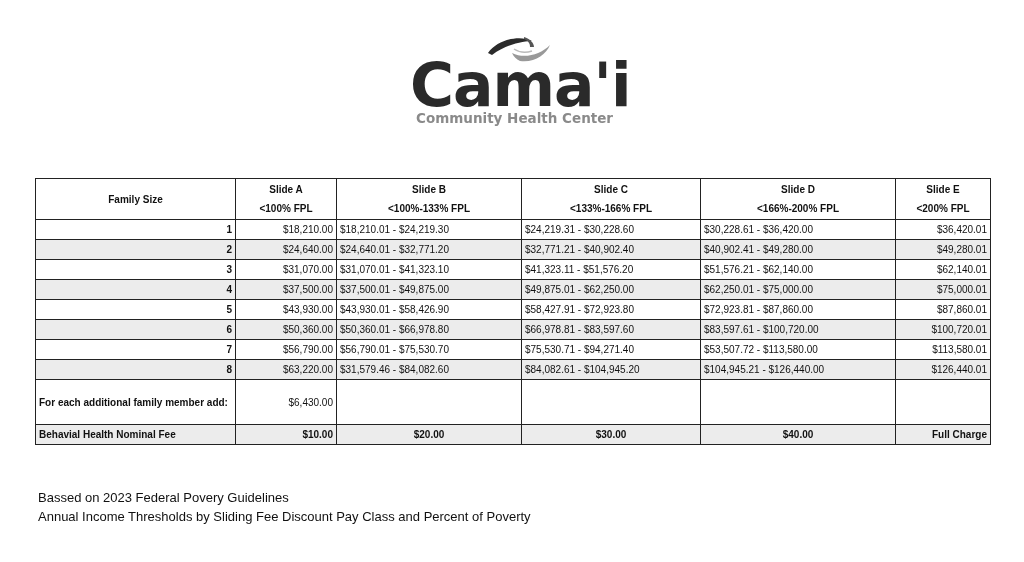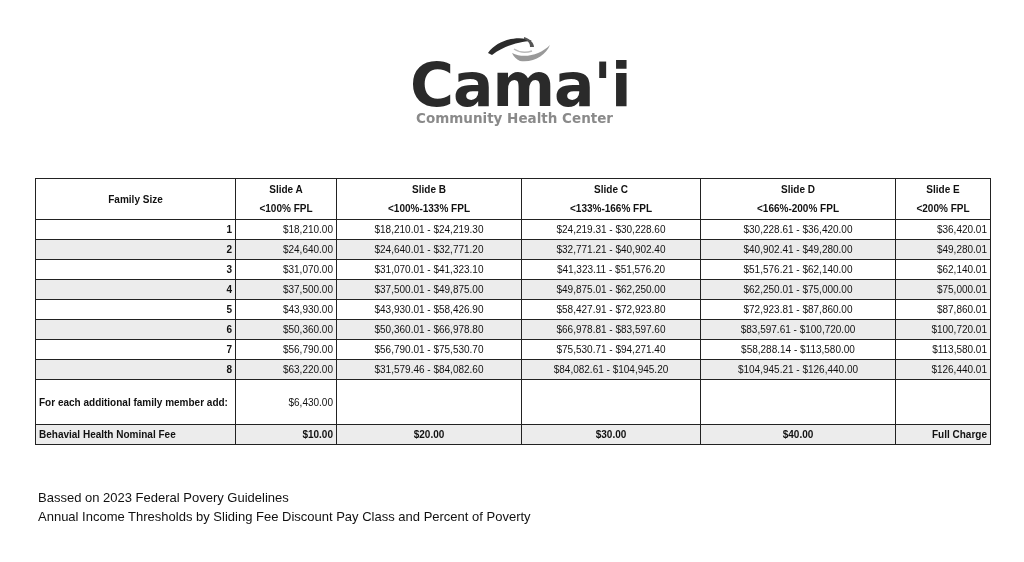--- a/index.html
+++ b/index.html
@@ -8,21 +8,21 @@
   .logo-mark { position:absolute; left:76px; top:5px; width:70px; height:30px; }
   .logo-word { position:absolute; left:2px; top:22px; font-family:"DejaVu Sans", sans-serif; font-size:60px; font-weight:bold; letter-spacing:-1px; color:#2a2a2a; line-height:70px; white-space:nowrap; }
   .logo-sub { position:absolute; left:8px; top:82px; font-family:"DejaVu Sans", sans-serif; font-size:13.5px; font-weight:bold; color:#8a8a8a; white-space:nowrap; }
   table.fee { position:absolute; left:35px; top:178px; border-collapse:collapse; font-family:"Liberation Sans", sans-serif; font-size:10px; }
   table.fee td, table.fee th { border:1.5px solid #222; padding:0 3px; height:19px; line-height:19px; white-space:nowrap; }
   table.fee th { font-weight:bold; text-align:center; height:40px; line-height:19px; background:#fff; }
   .c0 { width:193px; } .c1 { width:94px; } .c2 { width:178px; } .c3 { width:172px;margin-top:11px; } .c4 { width:188px; } .c5 { width:88px; }
   tr.alt td { background:#ececec; }
   td.num { text-align:right; }
   td.size { text-align:right; font-weight:bold; }
-  td.range { text-align:center; }
+  td.range { text-align:left; }
   td.lbl { font-weight:bold; text-align:left; }
   td.bold { font-weight:bold; }
   td.center { text-align:center; }
   tr.tall td { height:44px; line-height:19px; }
   .notes { position:absolute; left:38px; top:488px; font-size:13px; line-height:19px; color:#111; }
   .hdr-line { display:block; }
 </style>
 </head>
 <body>
 
@@ -109,21 +109,21 @@
     <td class="range">$50,360.01  - $66,978.80</td>
     <td class="range">$66,978.81  - $83,597.60</td>
     <td class="range">$83,597.61  - $100,720.00</td>
     <td class="num">$100,720.01</td>
   </tr>
   <tr>
     <td class="size">7</td>
     <td class="num">$56,790.00</td>
     <td class="range">$56,790.01  - $75,530.70</td>
     <td class="range">$75,530.71  - $94,271.40</td>
-    <td class="range">$58,288.14  - $113,580.00</td>
+    <td class="range">$53,507.72  - $113,580.00</td>
     <td class="num">$113,580.01</td>
   </tr>
   <tr class="alt">
     <td class="size">8</td>
     <td class="num">$63,220.00</td>
     <td class="range">$31,579.46  - $84,082.60</td>
     <td class="range">$84,082.61  - $104,945.20</td>
     <td class="range">$104,945.21  - $126,440.00</td>
     <td class="num">$126,440.01</td>
   </tr>

